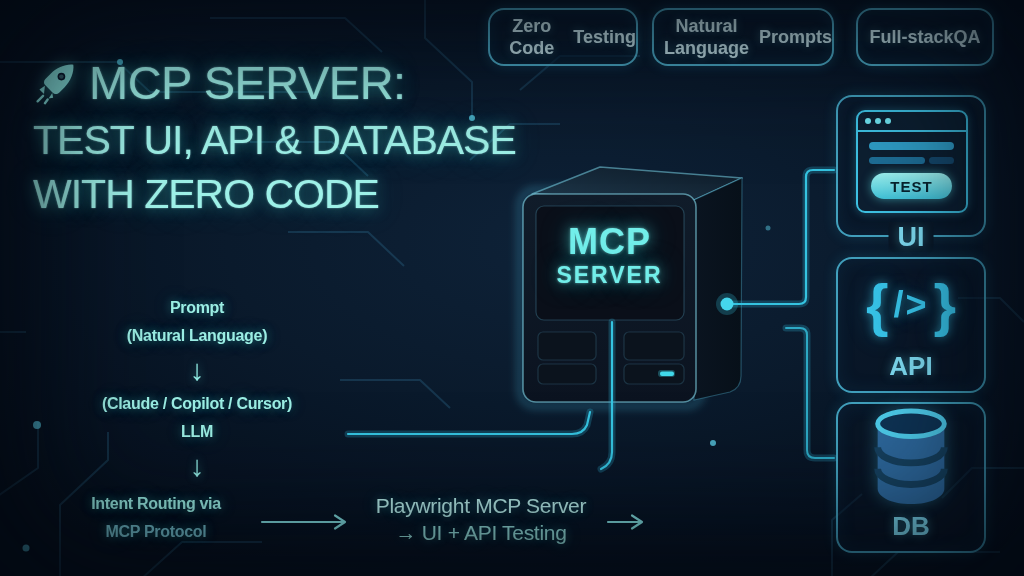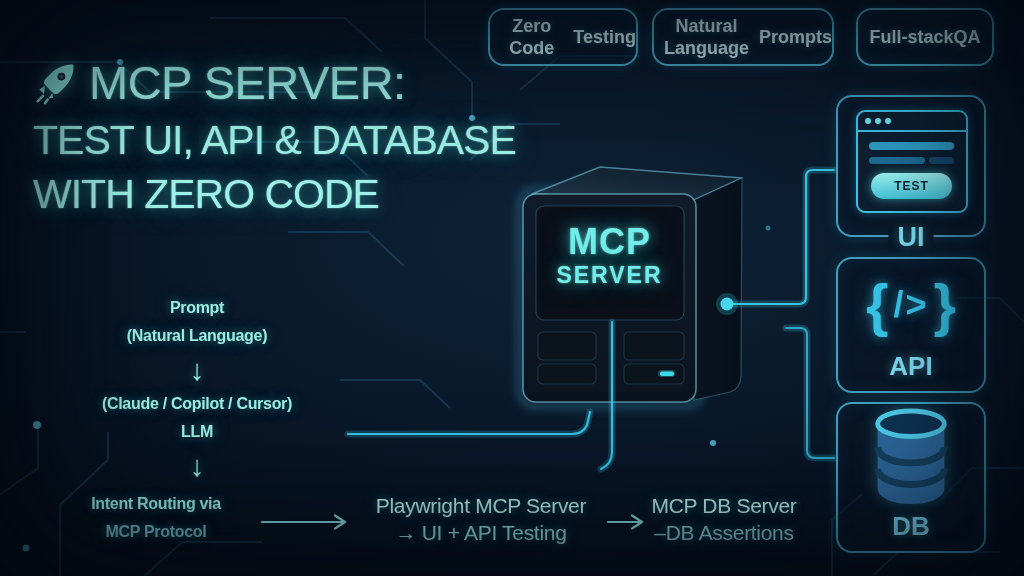--- a/index.html
+++ b/index.html
@@ -79,21 +79,21 @@
     border:2.5px solid #3ec2e4;border-radius:9px;background:rgba(13,32,50,.9);
     box-shadow:0 0 10px rgba(60,194,228,.35);}
   .browser-top{position:absolute;left:0;top:0;right:0;height:18px;border-bottom:2.5px solid #3ec2e4;
     display:flex;align-items:center;gap:4px;padding-left:7px;}
   .bdot{width:6px;height:6px;border-radius:50%;background:#6fe4f0;}
   .b-bar1{position:absolute;left:11px;top:30px;width:85px;height:8px;border-radius:4px;background:#2f9dc6;}
   .b-bar2a{position:absolute;left:11px;top:45px;width:56px;height:7px;border-radius:4px;background:#1e6e96;}
   .b-bar2b{position:absolute;left:71px;top:45px;width:25px;height:7px;border-radius:4px;background:#15486b;}
   .test-pill{position:absolute;left:13px;top:61px;width:81px;height:26px;border-radius:13px;
     background:linear-gradient(180deg,#9df2f0,#41c4da);
-    color:#07242f;font-weight:700;font-size:12px;letter-spacing:1px;
+    color:#07242f;font-weight:700;font-size:15px;letter-spacing:1px;
     display:flex;align-items:center;justify-content:center;
     box-shadow:0 0 10px rgba(90,225,235,.55);}
 
   
   .api-icon{flex:1;display:flex;align-items:center;justify-content:center;gap:3px;
     color:#38c5ea;font-weight:700;
     text-shadow:0 0 10px rgba(56,197,234,.6),0 0 24px rgba(40,170,210,.3);}
   .api-brace{font-size:58px;line-height:58px;}
   .api-code{font-size:36px;line-height:36px;letter-spacing:2px;padding:0 2px;}
 
@@ -243,24 +243,20 @@
   </div>
   <div class="flow-b">
     <div class="step">Intent Routing via</div>
     <div class="step dim">MCP Protocol</div>
   </div>
 
   <div class="bottom-col bcol1">
     <div class="l1">Playwright MCP Server</div>
     <div class="l2">→ UI + API Testing</div>
   </div>
-  <div class="bottom-col bcol2">
-    <div class="l1">MCP DB Server</div>
-    <div class="l2">–DB Assertions</div>
-  </div>
 
   <div class="server-label">
     <div class="server-l1">MCP</div>
     <div class="server-l2">SERVER</div>
   </div>
 
   <div class="panel panel-ui">
     <div class="browser">
       <div class="browser-top">
         <div class="bdot"></div>

